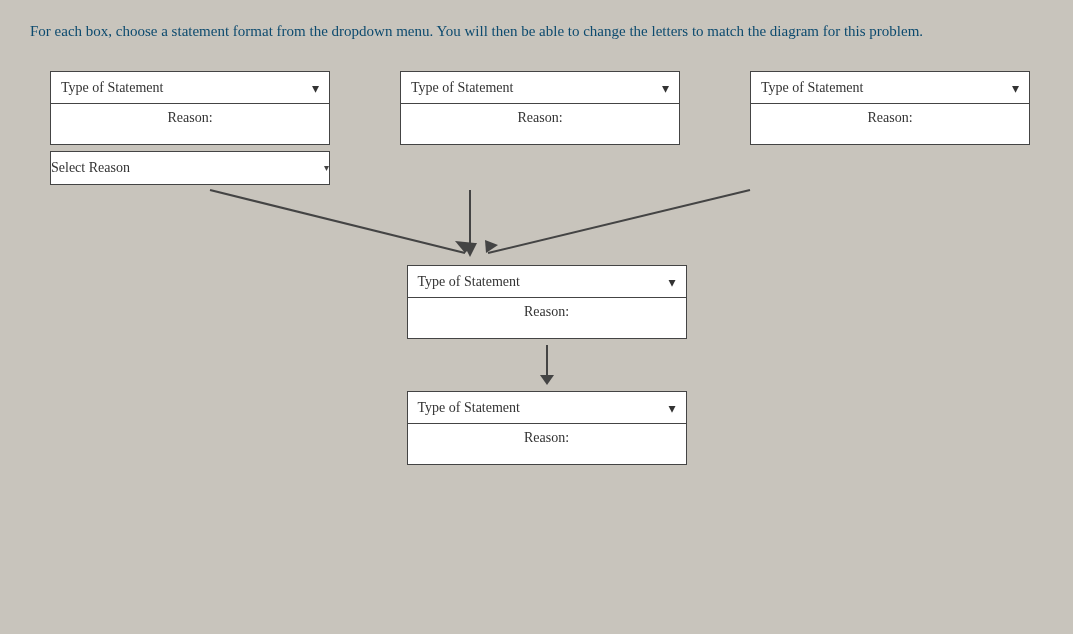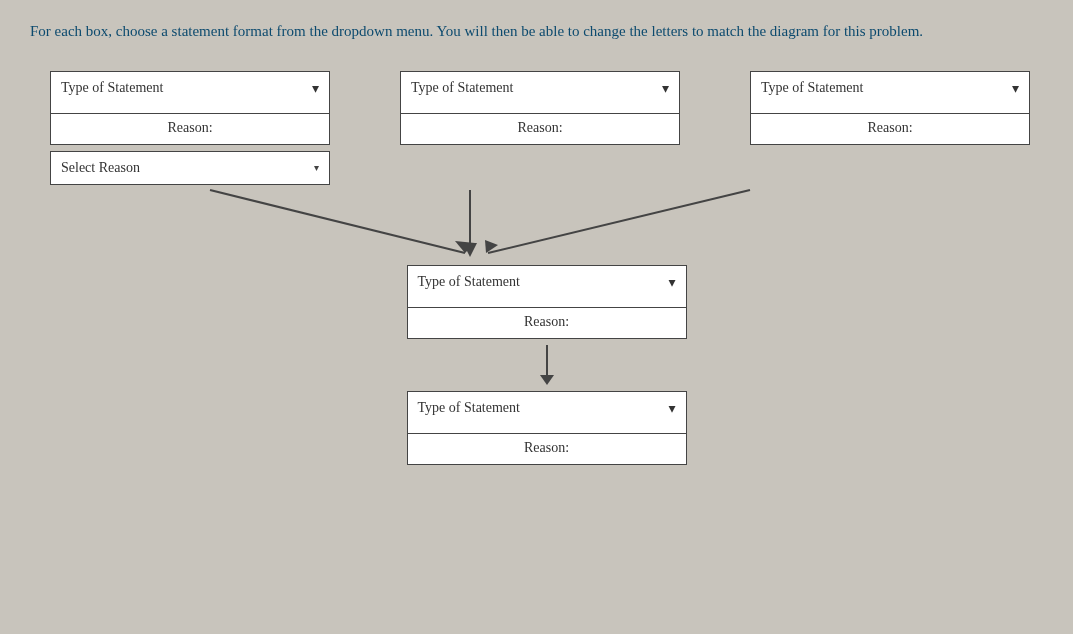--- a/index.html
+++ b/index.html
@@ -29,50 +29,50 @@
       border: 1.5px solid #444;
       background: #fff;
       width: 280px;
       padding: 0;
     }
 
     .statement-box .dropdown-row {
       display: flex;
       justify-content: space-between;
       align-items: center;
-      padding: 8px 10px 16px 10px;
+      padding: 8px 10px 6px 10px;
       border-bottom: 1.5px solid #444;
       text-align: right;
     }
 
     .statement-box .dropdown-row span {
       font-size: 14px;
       color: #333;
     }
 
     .dropdown-arrow {
       font-size: 10px;
       color: #444;
     }
 
     .statement-box .reason-row {
-      padding: 6px 10px 8px 10px;
+      padding: 6px 10px 18px 10px;
       font-size: 14px;
       color: #333;
       text-align: center;
     }
 
     .select-reason-box {
       border: 1.5px solid #444;
       background: #fff;
       width: 280px;
       display: flex;
       justify-content: space-between;
       align-items: center;
-      padding: 8px 10px;
+      padding: 8px 0;
       margin-top: 6px;
       font-size: 14px;
       color: #333;
     }
   </style>
 </head>
 <body>
 
 <p class="instruction">For each box, choose a statement format from the dropdown menu. You will then be able to change the letters to match the diagram for this problem.</p>
 

